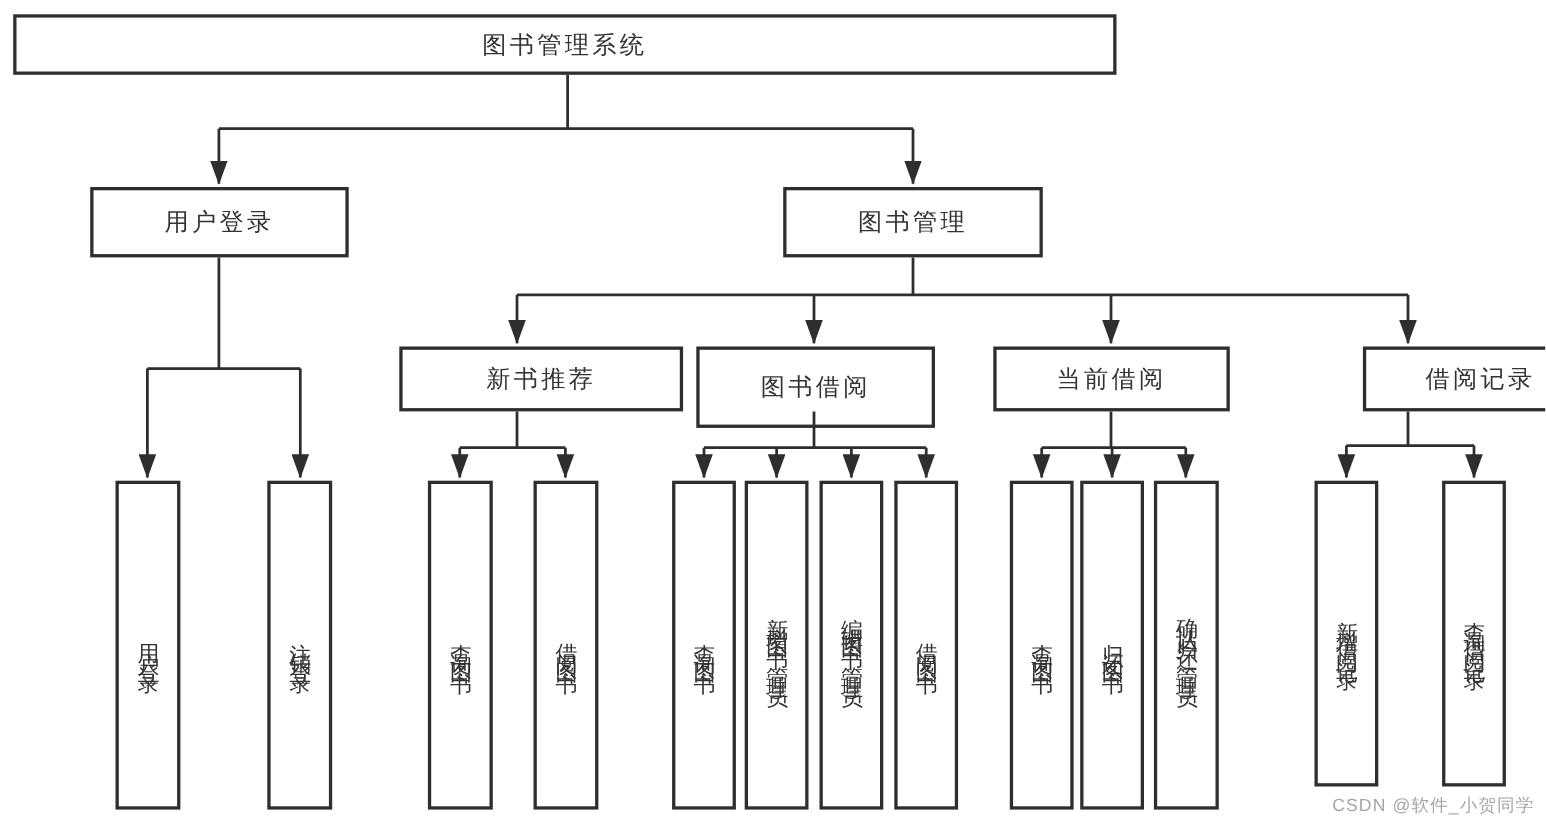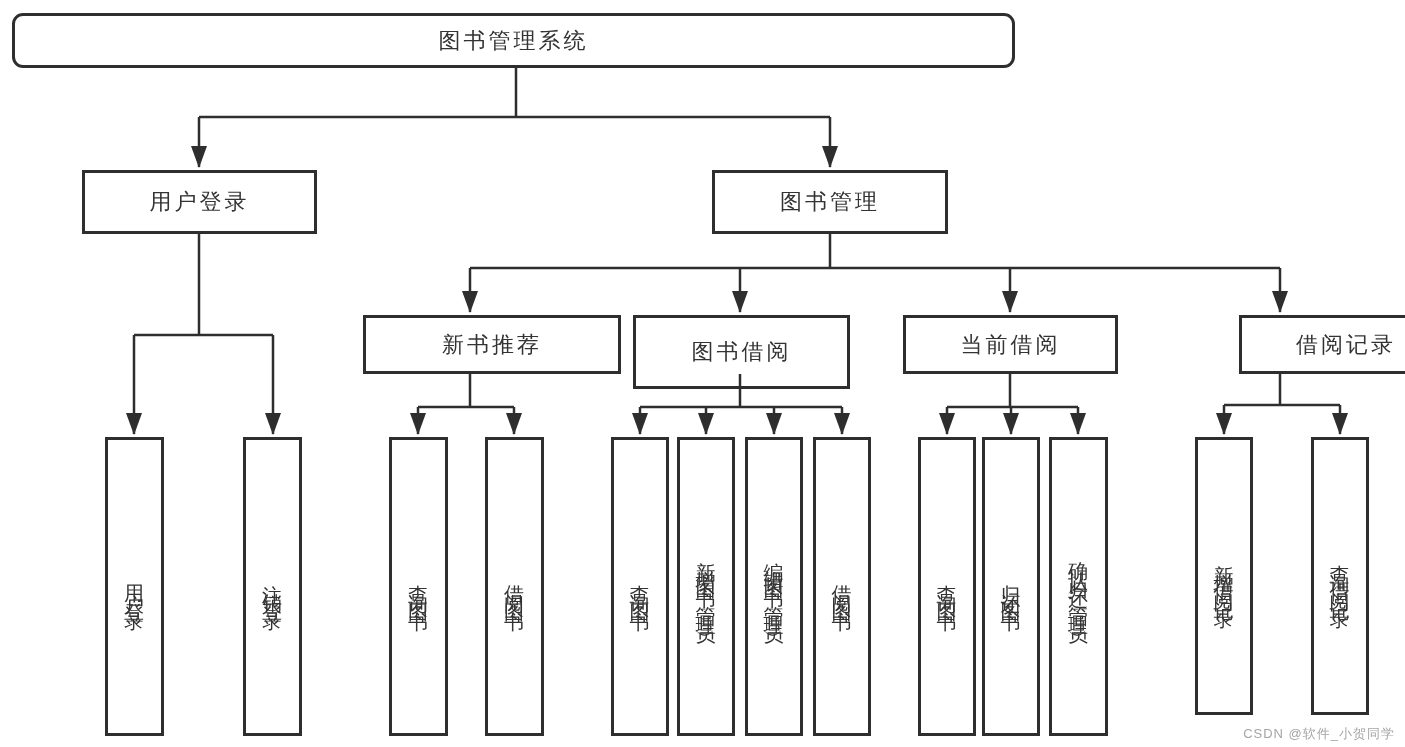--- a/index.html
+++ b/index.html
@@ -15,21 +15,21 @@
     position: absolute;
     left: 0; top: 0;
     z-index: 1;
   }
   .watermark {
     position: absolute;
     right: 10px;
     bottom: 4px;
     z-index: 2;
     color: #a5a5a5;
-    font-size: 13px;
+    font-size: 16px;
     letter-spacing: 1px;
     white-space: nowrap;
   }
   .node {
     position: absolute;
     box-sizing: border-box;
     border: 3px solid #2e2e2e;
     background: transparent;
     display: flex;
     align-items: center;
@@ -94,21 +94,21 @@
       <line x1="1078" y1="407" x2="1078" y2="434" marker-end="url(#arrowhead)"></line>
 
       <path d="M1280 374 V405 M1224 405 H1340"></path>
       <line x1="1224" y1="405" x2="1224" y2="434" marker-end="url(#arrowhead)"></line>
       <line x1="1340" y1="405" x2="1340" y2="434" marker-end="url(#arrowhead)"></line>
     </g>
   </svg>
 
   <div class="watermark">CSDN @软件_小贺同学</div>
 
-  <div class="node" style="left:12px; top:13px; width:1003px; height:55px;border-radius:11px;">
+  <div class="node" style="left:12px; top:13px; width:1003px; height:55px;">
     <span class="h-label">图书管理系统</span>
   </div>
 
   <div class="node" style="left:82px; top:170px; width:235px; height:64px;">
     <span class="h-label">用户登录</span>
   </div>
   <div class="node" style="left:712px; top:170px; width:236px; height:64px;justify-content:center;">
     <span class="h-label">图书管理</span>
   </div>
 

